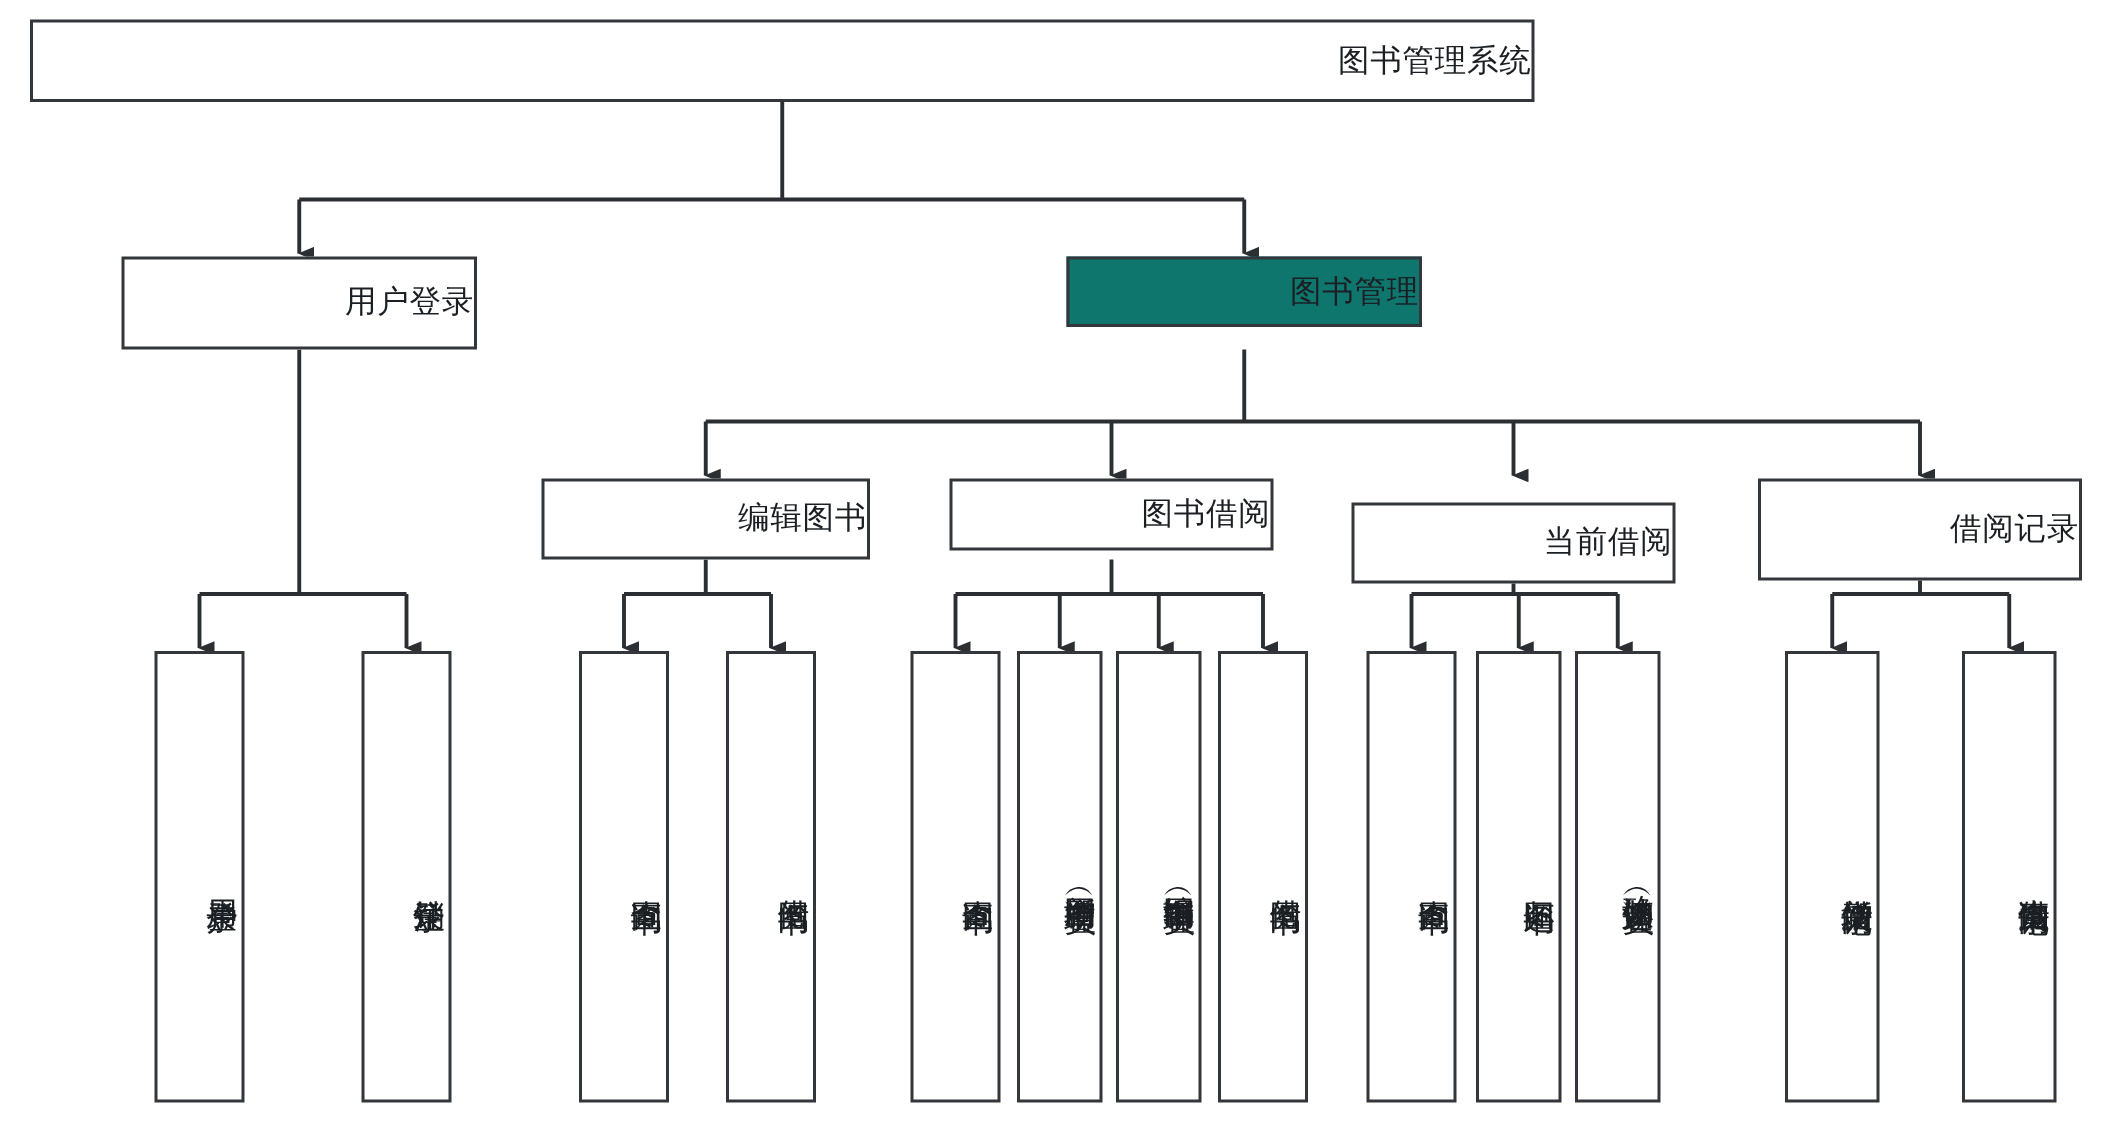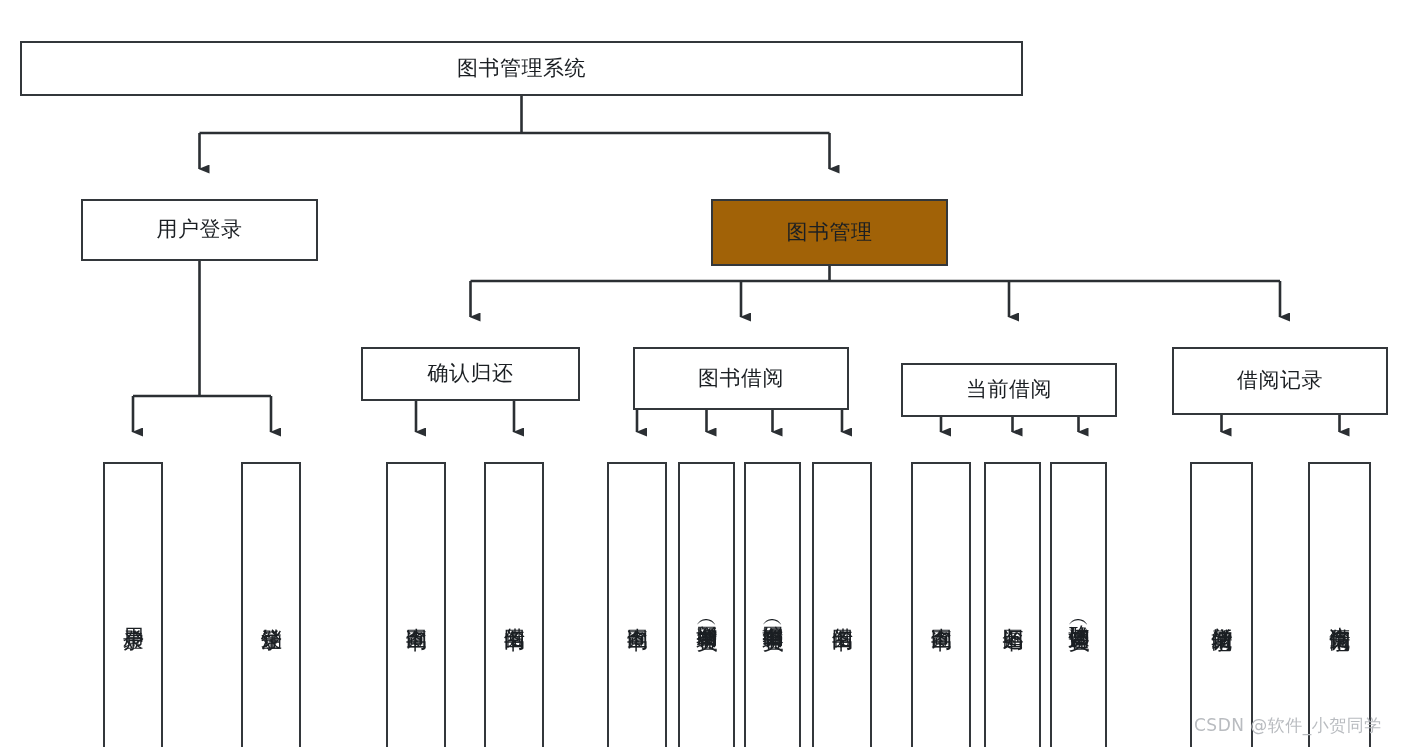--- a/index.html
+++ b/index.html
@@ -26,22 +26,21 @@
     height: 747px;
     display: block;
   }
   .node-box {
     position: absolute;
     box-sizing: border-box;
     background: #ffffff;
     border: 2.5px solid #33373b;
     display: flex;
     align-items: center;
-    justify-content: center;
-    margin-top: 28px;
+    justify-content: flex-end;
   }
   .node-label-h {
     font-size: 21px;
     color: #1b1f23;
     line-height: 1.1;
     white-space: nowrap;
     letter-spacing: 0.5px;
   }
   .node-label-v {
     font-size: 21px;
@@ -108,27 +107,27 @@
       </g>
   </svg>
 
   <div id="nodes-layer">
       <div class="node-box" style="left: 20px; top: 13px; width: 1003px; height: 55px; border-color: rgb(51, 55, 59); background: rgb(255, 255, 255);">
         <span class="node-label-h" style="color: rgb(27, 31, 35);">图书管理系统</span>
       </div>
       <div class="node-box" style="left: 81px; top: 171px; width: 237px; height: 62px; border-color: rgb(51, 55, 59); background: rgb(255, 255, 255);">
         <span class="node-label-h" style="color: rgb(27, 31, 35);">用户登录</span>
       </div>
-      <div class="node-box" style="left: 711px; top: 171px; width: 237px; height: 67px; border-color: rgb(51, 55, 59); background: #a16207;">
+      <div class="node-box" style="left: 711px; top: 171px; width: 237px; height: 47px; border-color: rgb(51, 55, 59); background: #0f766e;">
         <span class="node-label-h" style="color: rgb(27, 31, 35);">图书管理</span>
       </div>
       <div class="node-box" style="left: 361px; top: 319px; width: 219px; height: 54px; border-color: rgb(51, 55, 59); background: rgb(255, 255, 255);">
-        <span class="node-label-h" style="color: rgb(27, 31, 35);">确认归还</span>
+        <span class="node-label-h" style="color: rgb(27, 31, 35);">编辑图书</span>
       </div>
-      <div class="node-box" style="left: 633px; top: 319px; width: 216px; height: 63px; border-color: rgb(51, 55, 59); background: rgb(255, 255, 255);">
+      <div class="node-box" style="left: 633px; top: 319px; width: 216px; height: 48px; border-color: rgb(51, 55, 59); background: rgb(255, 255, 255);">
         <span class="node-label-h" style="color: rgb(27, 31, 35);">图书借阅</span>
       </div>
       <div class="node-box" style="left: 901px; top: 335px; width: 216px; height: 54px; border-color: rgb(51, 55, 59); background: rgb(255, 255, 255);">
         <span class="node-label-h" style="color: rgb(27, 31, 35);">当前借阅</span>
       </div>
       <div class="node-box" style="left: 1172px; top: 319px; width: 216px; height: 68px; border-color: rgb(51, 55, 59); background: rgb(255, 255, 255);">
         <span class="node-label-h" style="color: rgb(27, 31, 35);">借阅记录</span>
       </div>
       <div class="node-box" style="left: 103px; top: 434px; width: 60px; height: 301px; border-color: rgb(51, 55, 59); background: rgb(255, 255, 255);">
         <span class="node-label-v" style="color: rgb(27, 31, 35);">用户登录</span>
@@ -164,14 +163,13 @@
         <span class="node-label-v" style="color: rgb(27, 31, 35);">确认归还（管理员）</span>
       </div>
       <div class="node-box" style="left: 1190px; top: 434px; width: 63px; height: 301px; border-color: rgb(51, 55, 59); background: rgb(255, 255, 255);">
         <span class="node-label-v" style="color: rgb(27, 31, 35);">新增借阅记录</span>
       </div>
       <div class="node-box" style="left: 1308px; top: 434px; width: 63px; height: 301px; border-color: rgb(51, 55, 59); background: rgb(255, 255, 255);">
         <span class="node-label-v" style="color: rgb(27, 31, 35);">查询借阅记录</span>
       </div>
     </div>
 
-  <div class="watermark" style="left: 1194px; top: 714px; color: rgb(185, 188, 192);">CSDN @软件_小贺同学</div>
 </div>
 
 </body></html>

